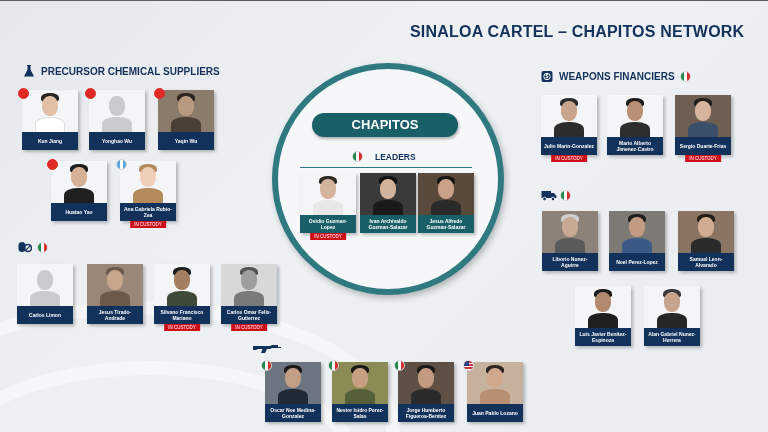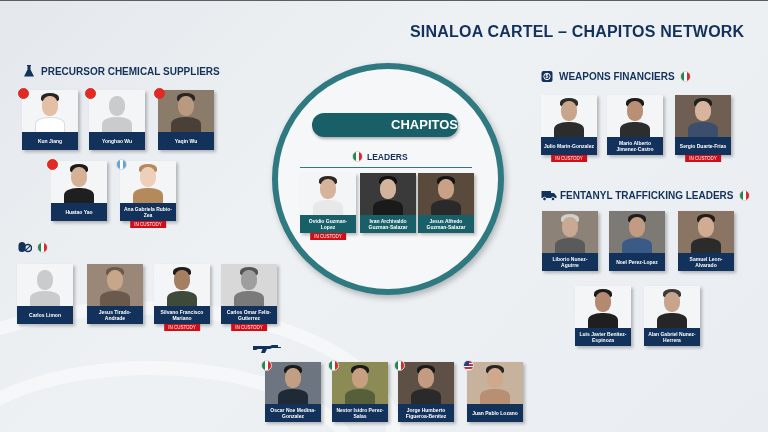--- a/index.html
+++ b/index.html
@@ -79,25 +79,25 @@
     }
     .circle {
       position: absolute; left: 272px; top: 62px; width: 232px; height: 232px;
       border-radius: 50%; border: 6px solid #2f7a80;
       background: #f6f7f9;
       box-shadow: 2px 3px 6px rgba(0,0,0,0.25);
     }
     .chapitos-pill {
       position: absolute; left: 312px; top: 112px; width: 146px; height: 24px;
       background: #195f68; border-radius: 12px; color: #ffffff;
-      font-size: 13px; font-weight: bold; text-align: right; line-height: 24px;
+      font-size: 13px; font-weight: bold; text-align: center; line-height: 24px;
       box-shadow: 1px 2px 3px rgba(0,0,0,0.3);
     }
     .leaders-title {
-      position: absolute; left: 352px; top: 150px; display: flex; align-items: center; gap: 4px;
+      position: absolute; left: 352px; top: 150px; display: flex; align-items: center; gap: 12px;
       font-size: 8.5px; font-weight: bold; color: #13325b;
     }
     .leaders-rule {
       position: absolute; left: 300px; top: 166px; width: 172px; height: 1px; background: #2f7a80;
     }
   </style>
 </head>
 <body>
 
 <div class="bg-swoosh" style="left:-120px; top:300px; width:520px; height:260px;"></div>
@@ -310,21 +310,20 @@
 
 <div class="section-title" style="left:541px; top:187px;">
   <span class="icon">
     <svg width="16" height="14" viewBox="0 0 16 14">
         <rect x="0.5" y="3" width="9.5" height="7" fill="#13325b"></rect>
         <path d="M10 5h3l2.5 3v2H10z" fill="#13325b"></path>
         <circle cx="3.5" cy="11" r="1.8" fill="#13325b" stroke="#fff" stroke-width="0.8"></circle>
         <circle cx="12" cy="11" r="1.8" fill="#13325b" stroke="#fff" stroke-width="0.8"></circle>
       </svg>
   </span>
-  <span>FENTANYL TRAFFICKING LEADERS</span>
   <span class="flag"></span>
 </div>
 
 <div class="card" style="left:542px; top:210px;">
   <div class="photo" style="background:#8c8278">
     <div class="face">
         <div class="hair" style="background:#cfcfcf"></div>
         <div class="head" style="background:#c9a894"></div>
         <div class="body" style="background:#5a5a5a"></div>
       </div>

